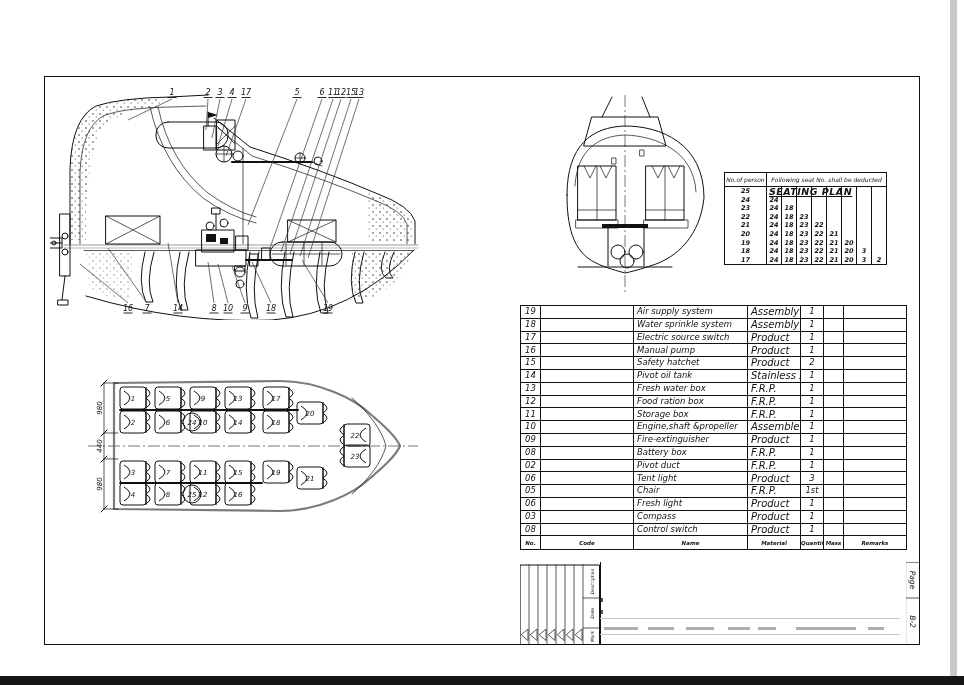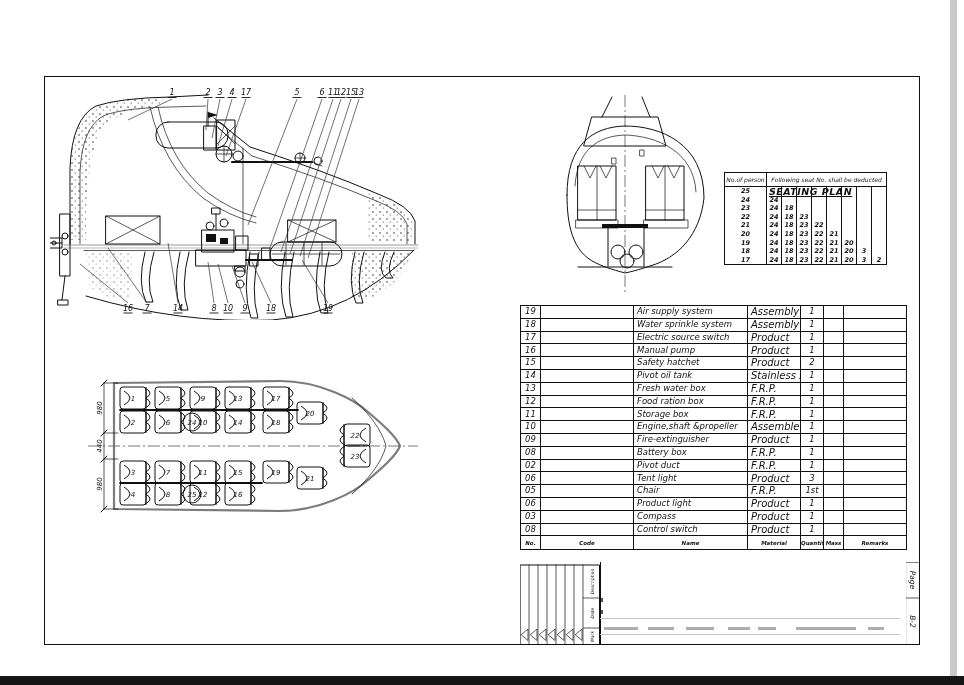--- a/index.html
+++ b/index.html
@@ -722,21 +722,21 @@
           <td class="c-code"></td>
           <td class="c-name">Chair</td>
           <td class="c-mat">F.R.P.</td>
           <td class="c-qty">1st</td>
           <td class="c-mass"></td>
           <td class="c-rem"></td>
         </tr>
         <tr>
           <td class="c-no">06</td>
           <td class="c-code"></td>
-          <td class="c-name">Product light</td>
+          <td class="c-name">Fresh light</td>
           <td class="c-mat">Product</td>
           <td class="c-qty">1</td>
           <td class="c-mass"></td>
           <td class="c-rem"></td>
         </tr>
         <tr>
           <td class="c-no">03</td>
           <td class="c-code"></td>
           <td class="c-name">Compass</td>
           <td class="c-mat">Product</td>

